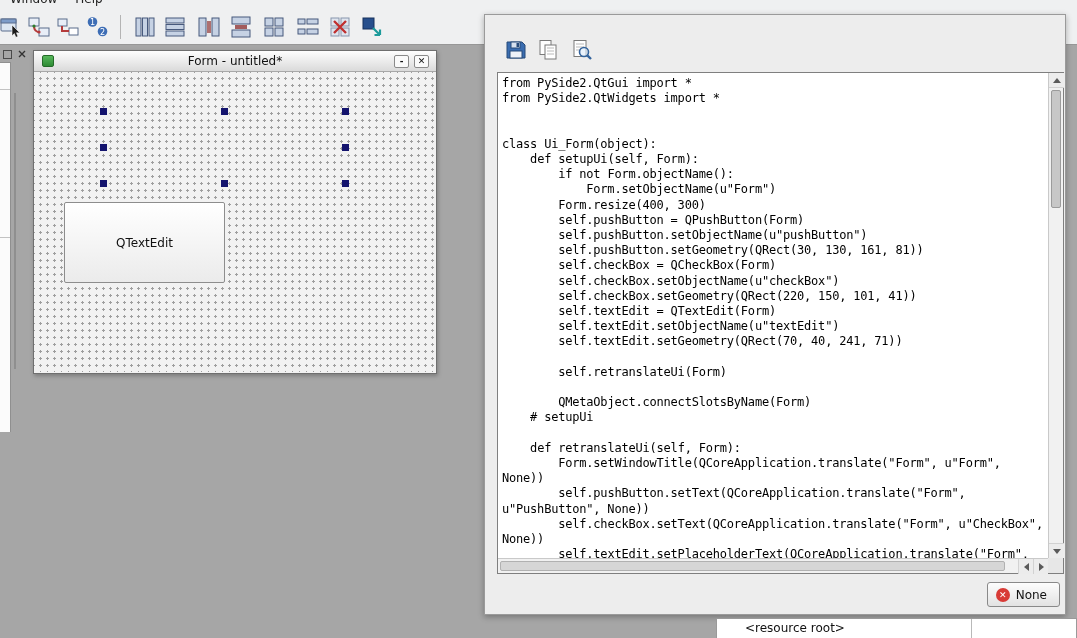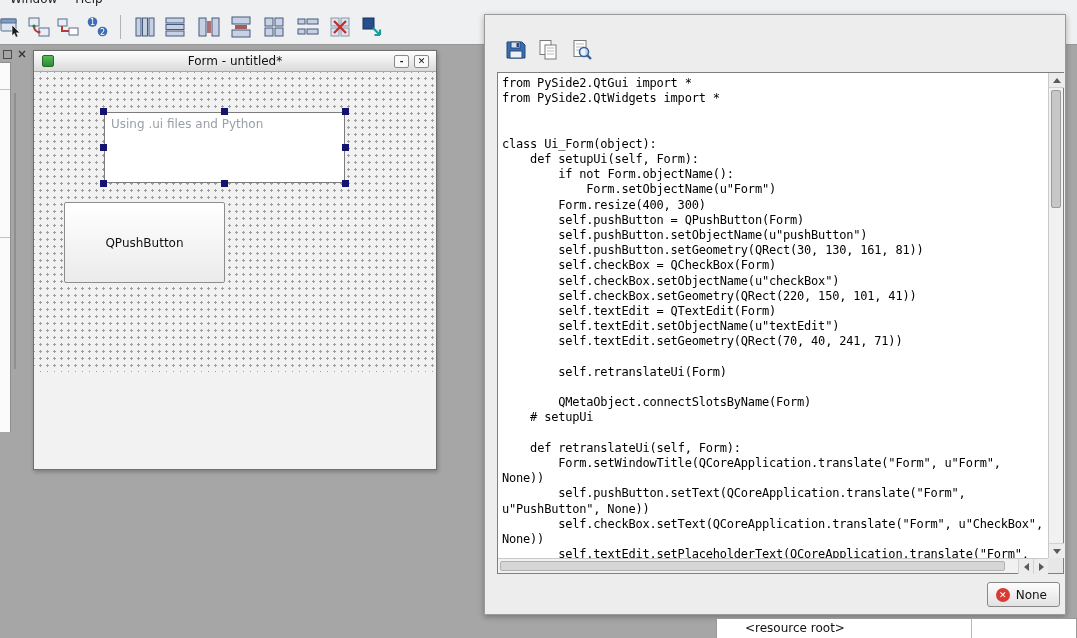--- a/index.html
+++ b/index.html
@@ -15,21 +15,21 @@
   .tb-icon svg { width:24px; height:24px; }
 
   
   .dockbar { position:absolute; left:0; top:46px; width:30px; height:16px; display:flex; gap:5px; align-items:center; padding-left:3px; }
   .dock-float { width:9px; height:9px; border:1px solid #4a4a4a; background:transparent; }
   .left-strip { position:absolute; left:0; top:62px; width:11px; height:370px; background:#fbfbfb; border-right:1px solid #8f8f8f; border-top:1px solid #8f8f8f; }
   .left-strip .hline { position:absolute; left:0; width:100%; height:1px; background:#c2c2c2; }
   .left-vline { position:absolute; left:14px; top:93px; width:2px; height:276px; background:#8f8f8f; }
 
   
-  .form-window { position:absolute; left:33px; top:50px; width:404px; height:420px; background:#f2f2f2; border:1px solid #6f6f6f; box-shadow:1px 2px 4px rgba(0,0,0,0.25); }
+  .form-window { position:absolute; left:33px; top:50px; width:404px; height:324px; background:#f2f2f2; border:1px solid #6f6f6f; box-shadow:1px 2px 4px rgba(0,0,0,0.25); }
   .form-titlebar { position:relative; height:21px; background:linear-gradient(#fefefe,#dadada); border-bottom:1px solid #a8a8a8; display:flex; align-items:center; }
   .form-title { position:absolute; left:0; right:0; text-align:center; font-size:12px; color:#111; }
   .form-icon { position:absolute; left:8px; top:4px; width:12px; height:12px; background:linear-gradient(#58b85c,#2e8b34); border:1px solid #246b28; border-radius:2px; }
   .win-btn { position:absolute; top:4px; width:15px; height:13px; background:#fafafa; border:1px solid #8a8a8a; border-radius:2px; font-size:9px; line-height:11px; text-align:center; font-weight:bold; color:#111; cursor:default; }
   .win-btn.min { right:27px; }
   .win-btn.cls { right:7px; }
   .form-canvas { position:relative; width:400px; height:300px; background-color:#f2f2f2;
     background-image:radial-gradient(circle,#9e9e9e 1px,transparent 1.1px); background-size:7px 7px; background-position:3px 3px; overflow:hidden; }
 
   .w-textedit { position:absolute; left:70px; top:40px; width:241px; height:71px; background:#fff; border:1px solid #7c7c7c; }
@@ -207,33 +207,30 @@
 
 <div class="form-window">
   <div class="form-titlebar">
     <div class="form-icon"></div>
     <div class="form-title">Form - untitled*</div>
     <div class="win-btn min">-</div>
     <div class="win-btn cls">✕</div>
   </div>
   <div class="form-canvas">
 
-    <div class="w-textedit">
-      <div class="ph">Using .ui files and Python</div>
-    </div>
     <div class="sel-handle sh-tl"></div>
     <div class="sel-handle sh-tm"></div>
     <div class="sel-handle sh-tr"></div>
     <div class="sel-handle sh-ml"></div>
     <div class="sel-handle sh-mr"></div>
     <div class="sel-handle sh-bl"></div>
     <div class="sel-handle sh-bm"></div>
     <div class="sel-handle sh-br"></div>
 
-    <div class="w-pushbutton">QPushButton</div>
+    <div class="w-pushbutton">QTextEdit</div>
 
 
   </div>
 </div>
 
 <div class="code-dialog">
 
   <div class="cd-toolbtn cd-save">
     <svg viewBox="0 0 24 24">
         <path d="M3 4 h15 l3 3 v13 h-18 z" fill="#3a6db0" stroke="#274a79"></path>

